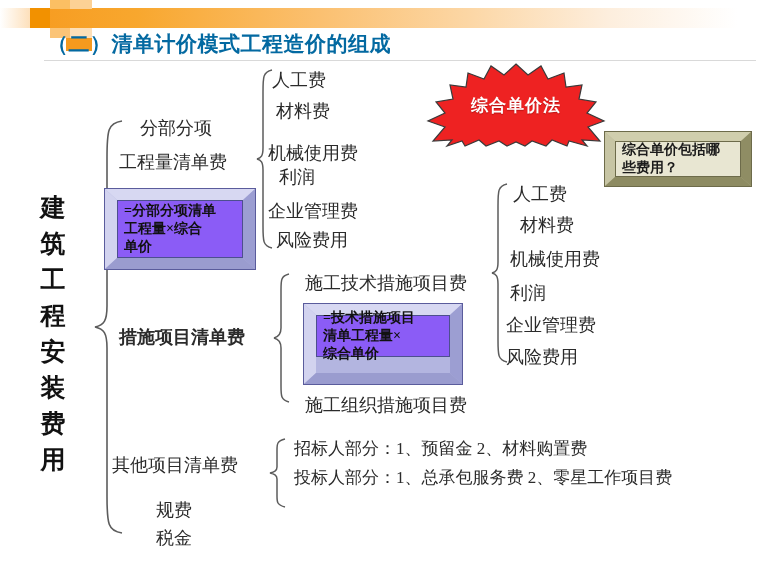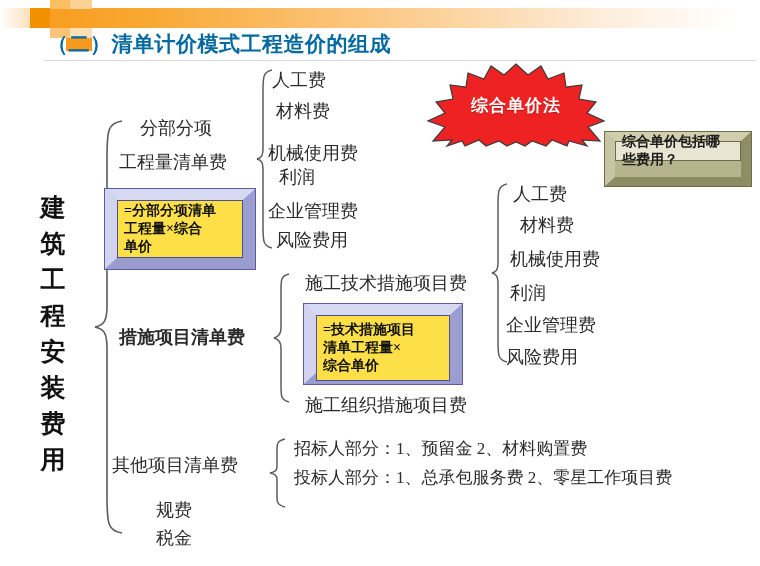--- a/index.html
+++ b/index.html
@@ -80,21 +80,21 @@
     position:absolute;box-sizing:border-box;
     display:flex;align-items:center;
   }
   .box3d .face .txt{
     font-size:14px;line-height:18px;font-weight:bold;color:#111;
     padding:0 6px;white-space:pre-line;
   }
 
   
   .lav .outer{background:#b3b5e0;border:1px solid #5a5c9c;}
-  .lav .face{background:#fde047;border:1px solid #4d4f8e;}
+  .lav .face{background:#8b5cf6;border:1px solid #4d4f8e;}
 
   
   .khaki .outer{background:#b6b48d;border:1px solid #6d6b4a;}
   .khaki .face{background:#e8e6d2;border:1px solid #6d6b4a;}
   .khaki .face .txt{font-weight:bold;color:#1b1b1b;}
 
   
   .burst{position:absolute;left:424px;top:62px;width:184px;height:86px;}
   .burst svg{display:block;}
   .burst .blabel{
@@ -177,21 +177,21 @@
   </div>
 
   <div class="box3d khaki" style="left:604px;top:131px;width:148px;height:56px;">
     <div class="outer"></div>
     <svg style="position:absolute;left:0;top:0;" width="148" height="56">
       <polygon points="1,1 147,1 137,10 11,10" fill="#d0cead"></polygon>
       <polygon points="1,1 11,10 11,46 1,55" fill="#c7c5a4"></polygon>
       <polygon points="147,1 147,55 137,46 137,10" fill="#8f8d64"></polygon>
       <polygon points="1,55 11,46 137,46 147,55" fill="#8d8b62"></polygon>
     </svg>
-    <div class="face" style="left:11px;top:10px;width:126px;height:20px;">
+    <div class="face" style="left:11px;top:10px;width:126px;height:36px;">
       <div class="txt">综合单价包括哪
 些费用？</div>
     </div>
   </div>
 
   <div class="t big" style="left:119px;top:325px;font-weight:bold;">措施项目清单费</div>
 
   <svg class="brace" style="left:272px;top:272px;" width="20" height="132" viewBox="0 0 20 132">
     <path d="M17 2 C9 4 9 8 9 18 L9 56 C9 63 6 65 2 66 C6 67 9 69 9 76 L9 114 C9 124 9 128 17 130" fill="none" stroke="#5c5c5c" stroke-width="1.5"></path>
   </svg>
@@ -200,21 +200,21 @@
   <div class="t big" style="left:305px;top:393px;">施工组织措施项目费</div>
 
   <div class="box3d lav" style="left:303px;top:303px;width:160px;height:82px;">
     <div class="outer"></div>
     <svg style="position:absolute;left:0;top:0;" width="160" height="82">
       <polygon points="1,1 159,1 147,12 13,12" fill="#d7d8f2"></polygon>
       <polygon points="1,1 13,12 13,70 1,81" fill="#d2d3ef"></polygon>
       <polygon points="159,1 159,81 147,70 147,12" fill="#9c9ed2"></polygon>
       <polygon points="1,81 13,70 147,70 159,81" fill="#9a9ccf"></polygon>
     </svg>
-    <div class="face" style="left:13px;top:12px;width:134px;height:66px;">
+    <div class="face" style="left:13px;top:12px;width:134px;height:42px;">
       <div class="txt">=技术措施项目
 清单工程量×
 综合单价</div>
     </div>
   </div>
 
   <svg class="brace" style="left:490px;top:182px;" width="20" height="182" viewBox="0 0 20 182">
     <path d="M17 2 C8 4 8 9 8 24 L8 80 C8 88 6 90 2 91 C6 92 8 94 8 102 L8 158 C8 173 8 178 17 180" fill="none" stroke="#5c5c5c" stroke-width="1.5"></path>
   </svg>
 

